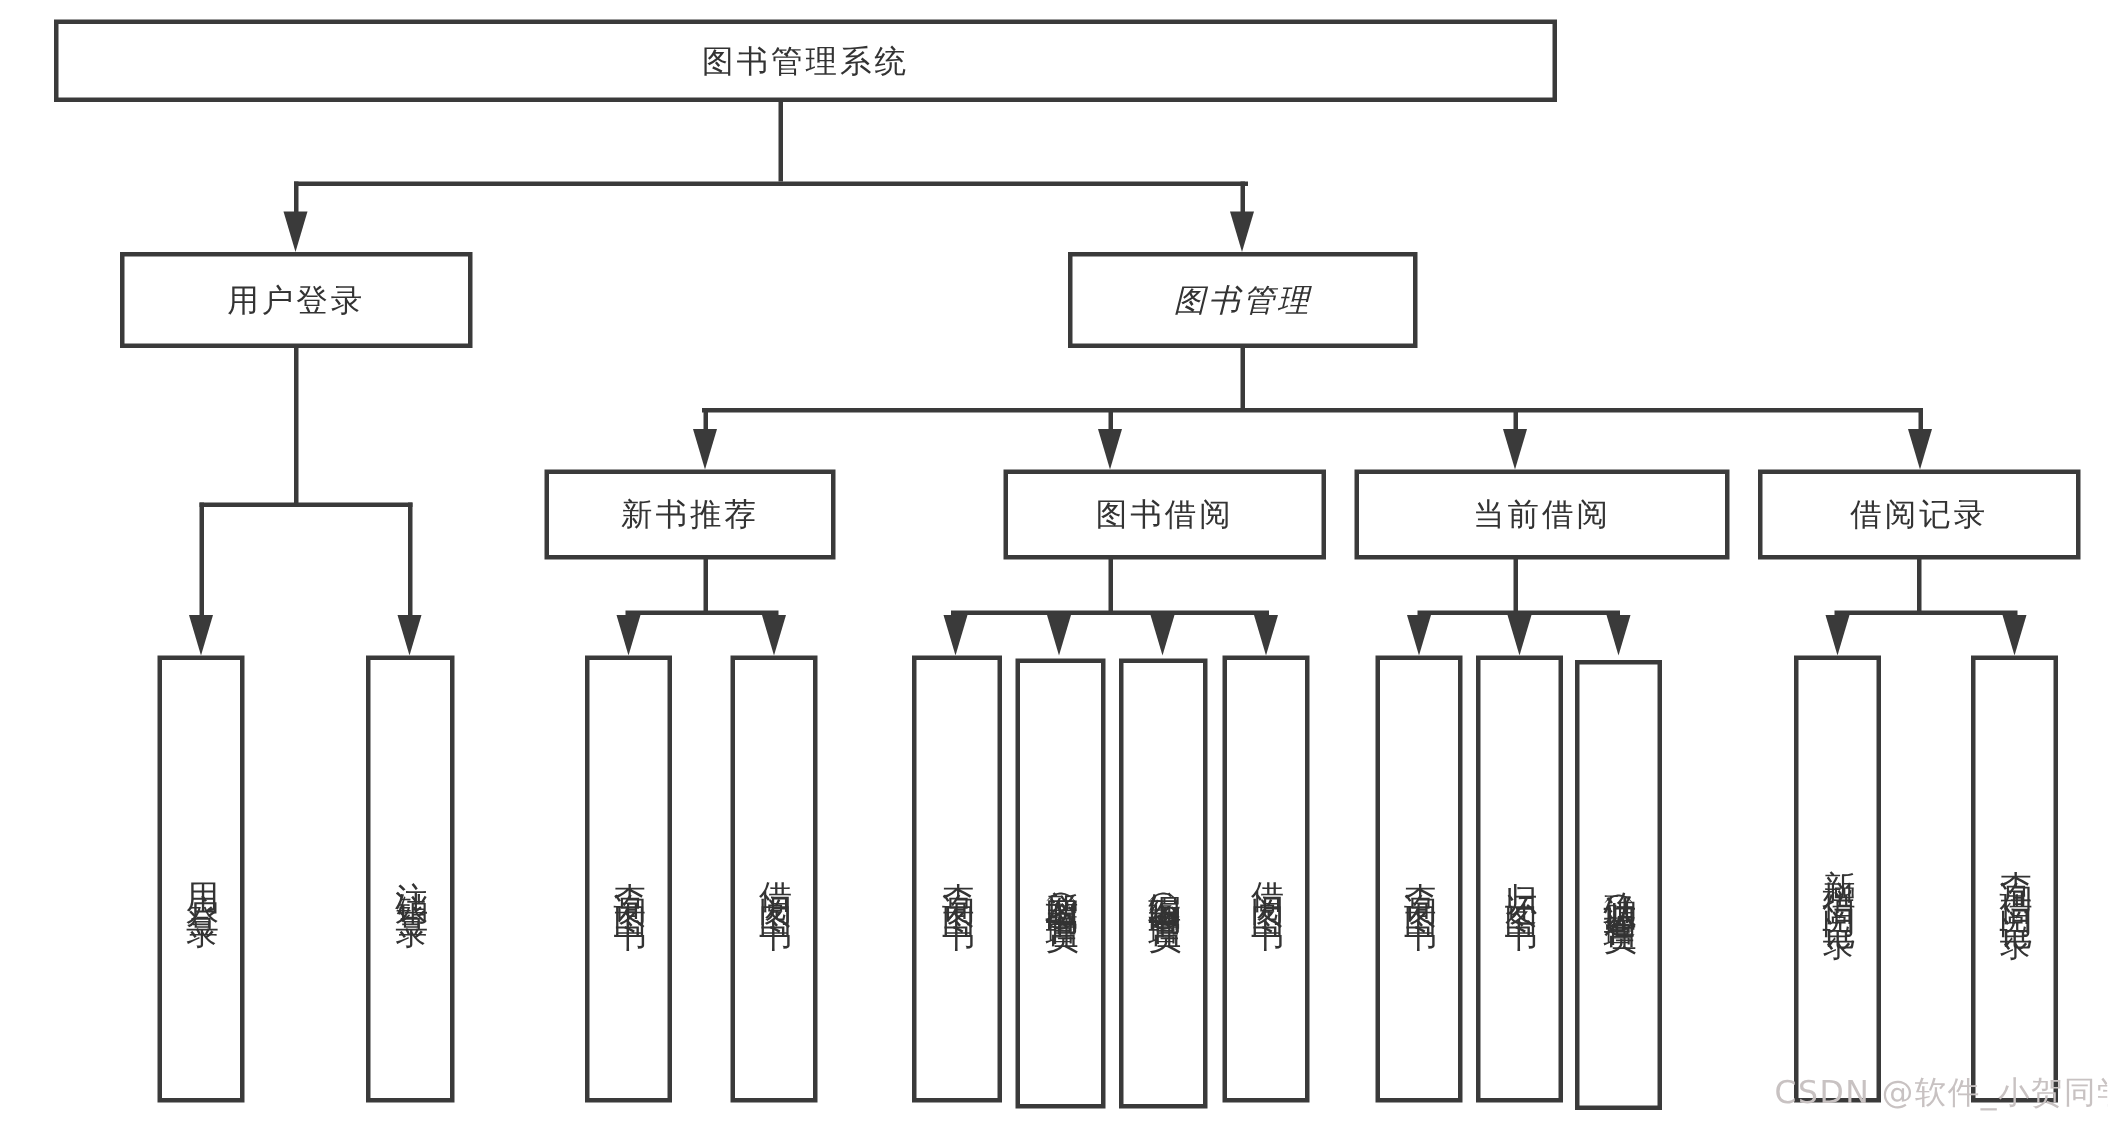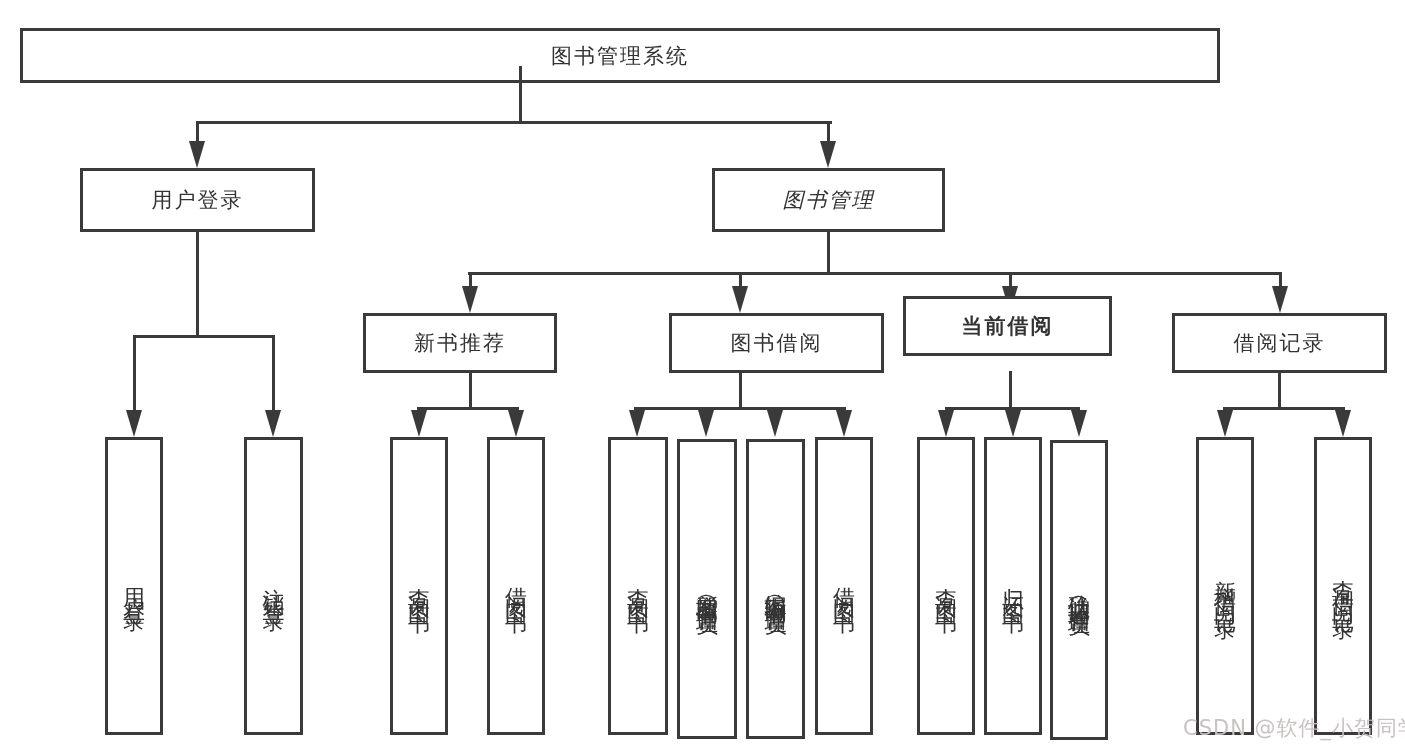--- a/index.html
+++ b/index.html
@@ -28,21 +28,21 @@
   .watermark{
     position:absolute;left:1183px;top:714px;font-size:21px;color:#c8c2c2;
     letter-spacing:1px;white-space:nowrap;
   }
 </style>
 </head>
 <body>
 
 <div class="canvas">
 
-  <div class="node hnode" style="left:20px;top:13px;width:1200px;height:55px;margin-top:15px;">
+  <div class="node hnode" style="left:36px;top:13px;width:1002px;height:55px;">
     <span>图书管理系统</span>
   </div>
 
   <div class="vline" style="left:519px;top:66px;height:55px;"></div>
   <div class="hline" style="left:196px;top:121px;width:636px;"></div>
   <div class="vline" style="left:196px;top:121px;height:22px;"></div>
   <div class="vline" style="left:827px;top:121px;height:22px;"></div>
   <div class="head" style="left:189px;top:141px;"></div>
   <div class="head" style="left:820px;top:141px;"></div>
 
@@ -70,21 +70,21 @@
   <div class="head" style="left:732px;top:286px;"></div>
   <div class="head" style="left:1002px;top:286px;"></div>
   <div class="head" style="left:1272px;top:286px;"></div>
 
   <div class="node hnode" style="left:363px;top:313px;width:194px;height:60px;text-align:center;">
     <span>新书推荐</span>
   </div>
   <div class="node hnode" style="left:633px;top:313px;width:215px;height:60px;margin-left:36px;">
     <span>图书借阅</span>
   </div>
-  <div class="node hnode" style="left:903px;top:296px;width:209px;height:60px;font-weight:bold;">
+  <div class="node hnode" style="left:903px;top:313px;width:250px;height:60px;">
     <span>当前借阅</span>
   </div>
   <div class="node hnode" style="left:1172px;top:313px;width:215px;height:60px;">
     <span>借阅记录</span>
   </div>
 
   <div class="vline" style="left:469px;top:371px;height:38px;"></div>
   <div class="hline" style="left:417px;top:407px;width:102px;"></div>
   <div class="head" style="left:411px;top:410px;"></div>
   <div class="head" style="left:508px;top:410px;"></div>

